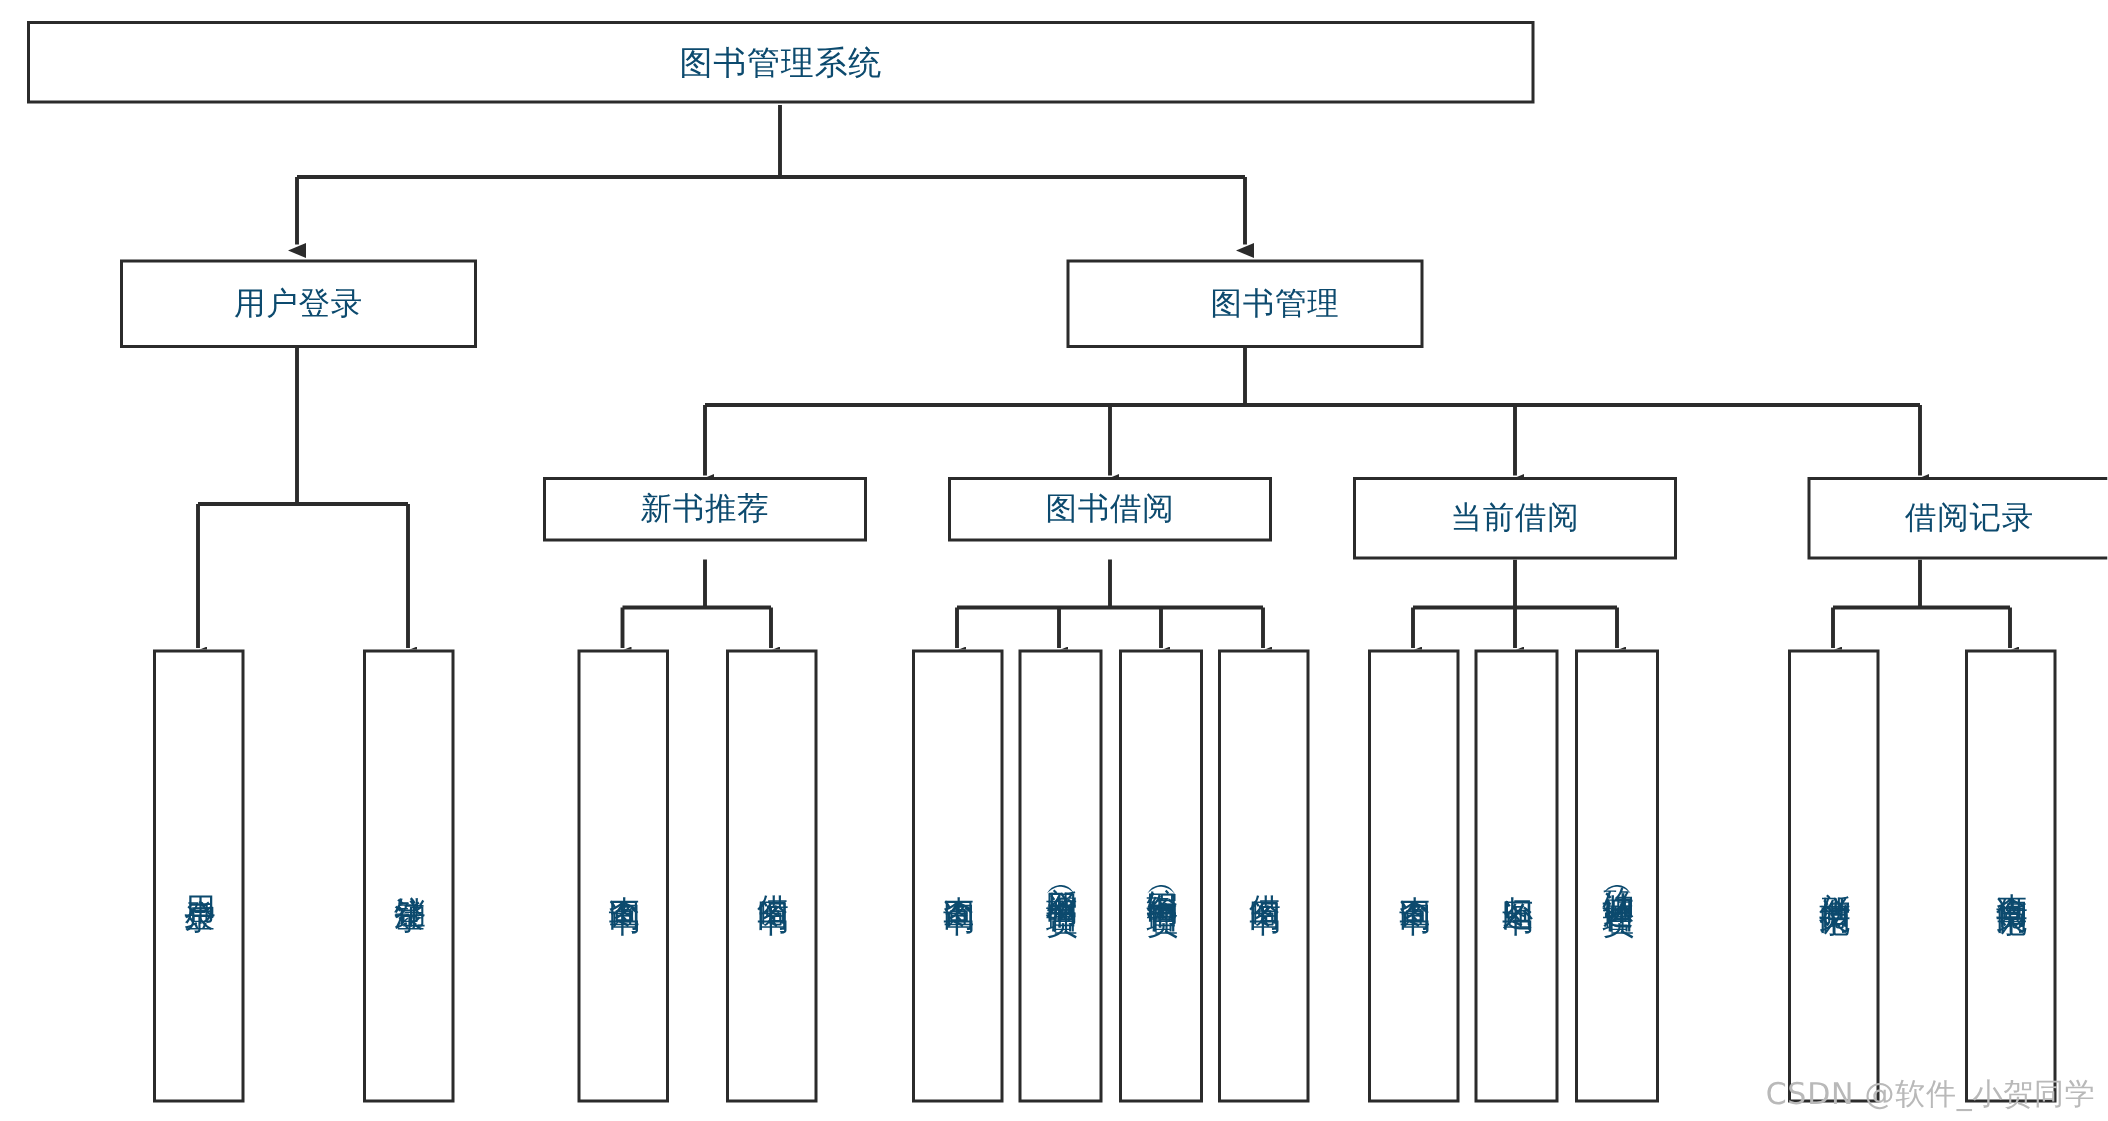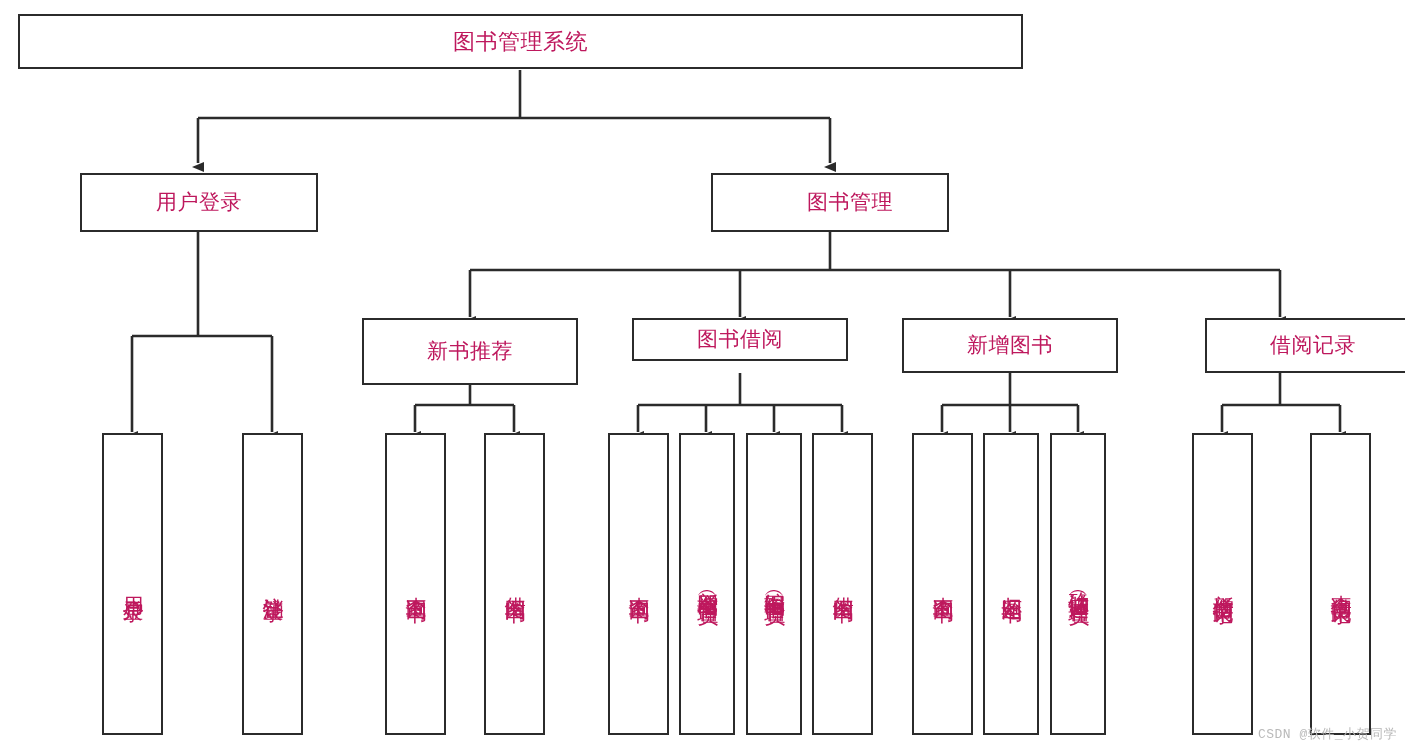--- a/index.html
+++ b/index.html
@@ -27,21 +27,21 @@
     pointer-events: none;
   }
   .node {
     position: absolute;
     box-sizing: border-box;
     border: 2.4px solid #2b2b2b;
     background: #ffffff;
     display: flex;
     align-items: center;
     justify-content: center;
-    color: #be185d;
+    color: #0c4a6e;
     z-index: 2;
     font-family: Liberation Serif, serif;
   }
   .node .label {
     display: block;
     text-align: center;
     line-height: 1.24;
     letter-spacing: 0.5px;
   }
   
@@ -66,26 +66,25 @@
     max-height: 250px;
     white-space: normal;
   }
   .node.v.tall .label {
     max-height: 300px;
   }
   #watermark {
     position: absolute;
     right: 8px;
     bottom: 4px;
-    font-size: 13px;
+    font-size: 20px;
     color: #b9b9b9;
     white-space: nowrap;
     z-index: 3;
     letter-spacing: 0.5px;
-    font-family: Liberation Mono, monospace;
   }
 </style>
 </head>
 <body>
 
 <div id="canvas">
 
   <svg id="edges" viewBox="0 0 1405 747" width="1405" height="747" xmlns="http://www.w3.org/2000/svg">
     <defs>
       <marker id="arrow" markerWidth="10" markerHeight="12" refX="1" refY="6" orient="auto" markerUnits="userSpaceOnUse">
@@ -142,30 +141,30 @@
   </div>
 
   <div class="node h" style="left:80px; top:173px; width:238px; height:59px;">
     <span class="label">用户登录</span>
   </div>
 
   <div class="node h" style="left:711px; top:173px; width:238px; height:59px;padding-left:40px;">
     <span class="label">图书管理</span>
   </div>
 
-  <div class="node h" style="left:362px; top:318px; width:216px; height:67px;">
+  <div class="node h" style="left:362px; top:318px; width:216px; height:43px;">
     <span class="label">新书推荐</span>
   </div>
 
   <div class="node h" style="left:632px; top:318px; width:216px; height:43px;">
     <span class="label">图书借阅</span>
   </div>
 
   <div class="node h" style="left:902px; top:318px; width:216px; height:55px;">
-    <span class="label">新增图书</span>
+    <span class="label">当前借阅</span>
   </div>
 
   <div class="node h" style="left:1205px; top:318px; width:216px; height:55px;">
     <span class="label">借阅记录</span>
   </div>
 
   <div class="node v" style="left:102px; top:433px; width:61px; height:302px;">
     <span class="label">用户登录</span>
   </div>
 

